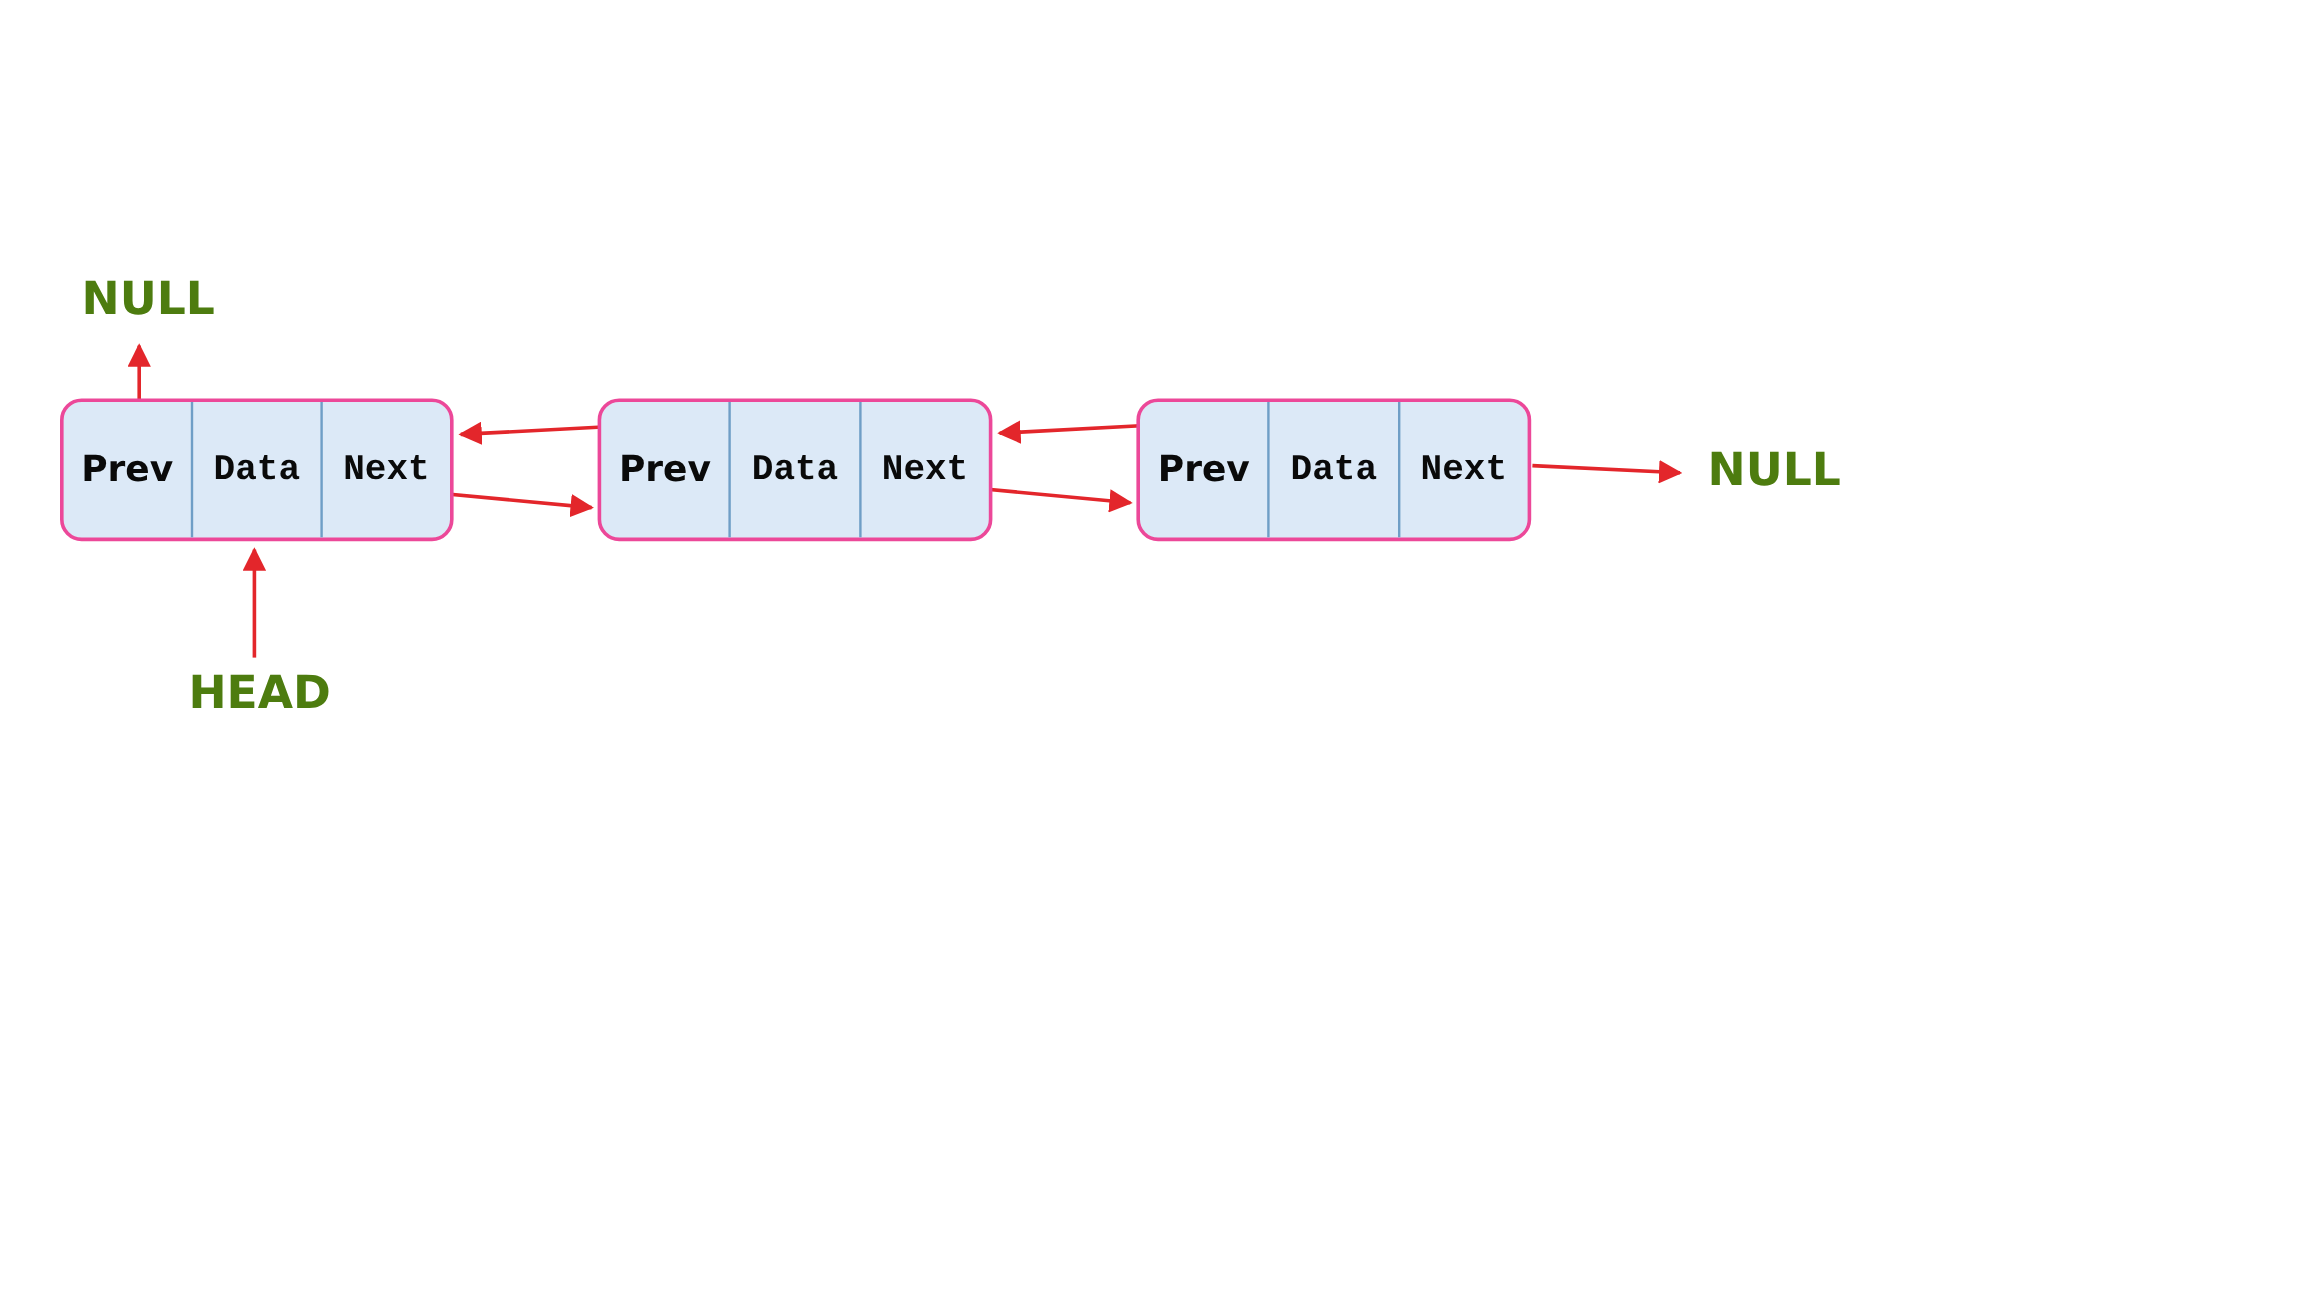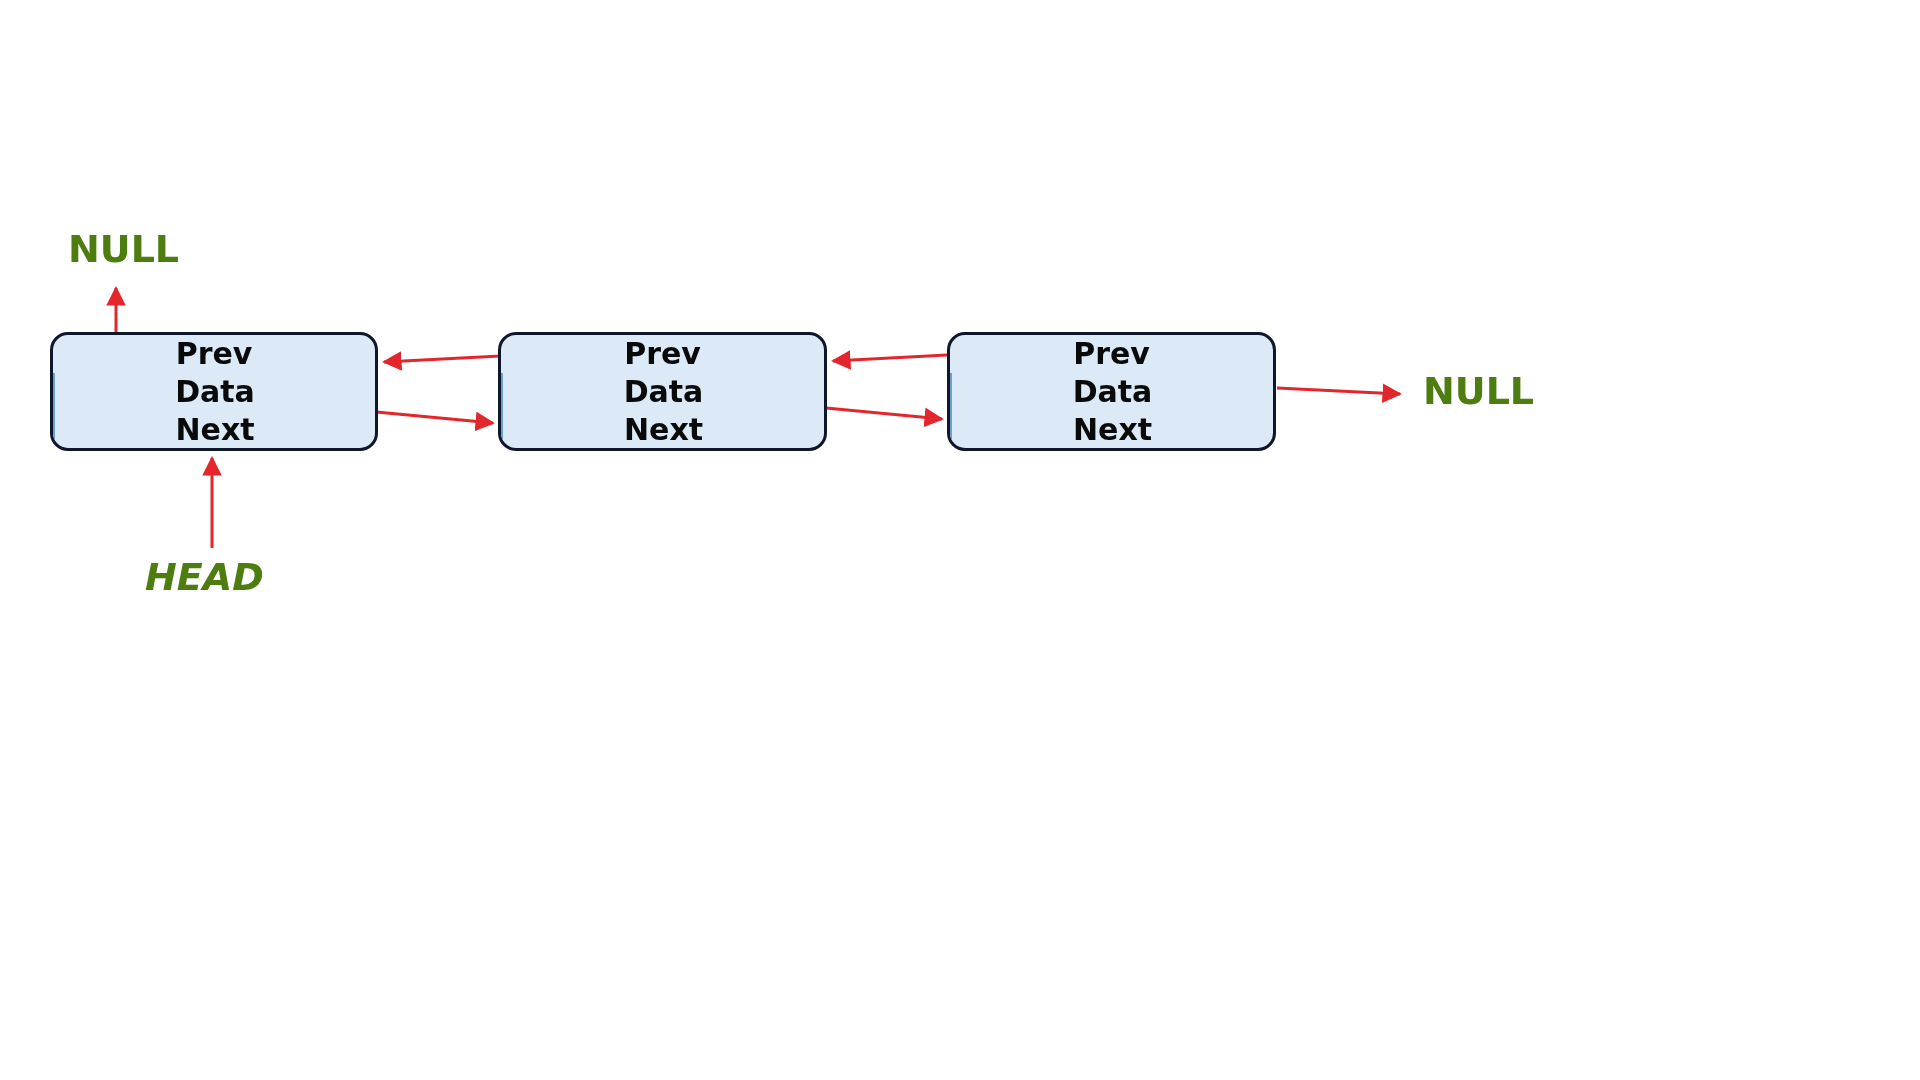--- a/index.html
+++ b/index.html
@@ -15,41 +15,42 @@
     background: #ffffff;
     font-family: "DejaVu Sans", "Liberation Sans", sans-serif;
     overflow: hidden;
   }
 
   
   .node {
     position: absolute;
     box-sizing: border-box;
     display: flex;
-    flex-direction: column;
+    flex-direction: row;
     align-items: stretch;
-    border: 3px solid #0f172a;
+    border: 3px solid #ec4899;
     border-radius: 18px;
     background: #dce9f7;
     overflow: hidden;
   }
   .cell {
     flex: 1 1 0;
     display: flex;
     align-items: center;
     justify-content: center;
     font-weight: bold;
     font-size: 30px;
     color: #0a0a0a;
     letter-spacing: 0px;
     background: transparent;
     position: relative;
   }
   .cell + .cell {
     border-left: 2px solid #6f9ec6;
+    font-family: Liberation Mono, monospace;
   }
 
   
   .label {
     position: absolute;
     font-weight: bold;
     font-size: 38px;
     color: #4d7c0f;
     white-space: nowrap;
     line-height: 1;
@@ -111,17 +112,17 @@
   </div>
 
   <div class="node" style="left:947px; top:332px; width:329px; height:119px;">
     <div class="cell">Prev</div>
     <div class="cell">Data</div>
     <div class="cell">Next</div>
   </div>
 
   <div class="label" style="left:68px; top:230px;">NULL</div>
 
-  <div class="label" style="left:145px; top:558px;font-style:italic;">HEAD</div>
+  <div class="label" style="left:157px; top:558px;">HEAD</div>
 
   <div class="label" style="left:1423px; top:372px;">NULL</div>
 
 </div>
 
 </body></html>

